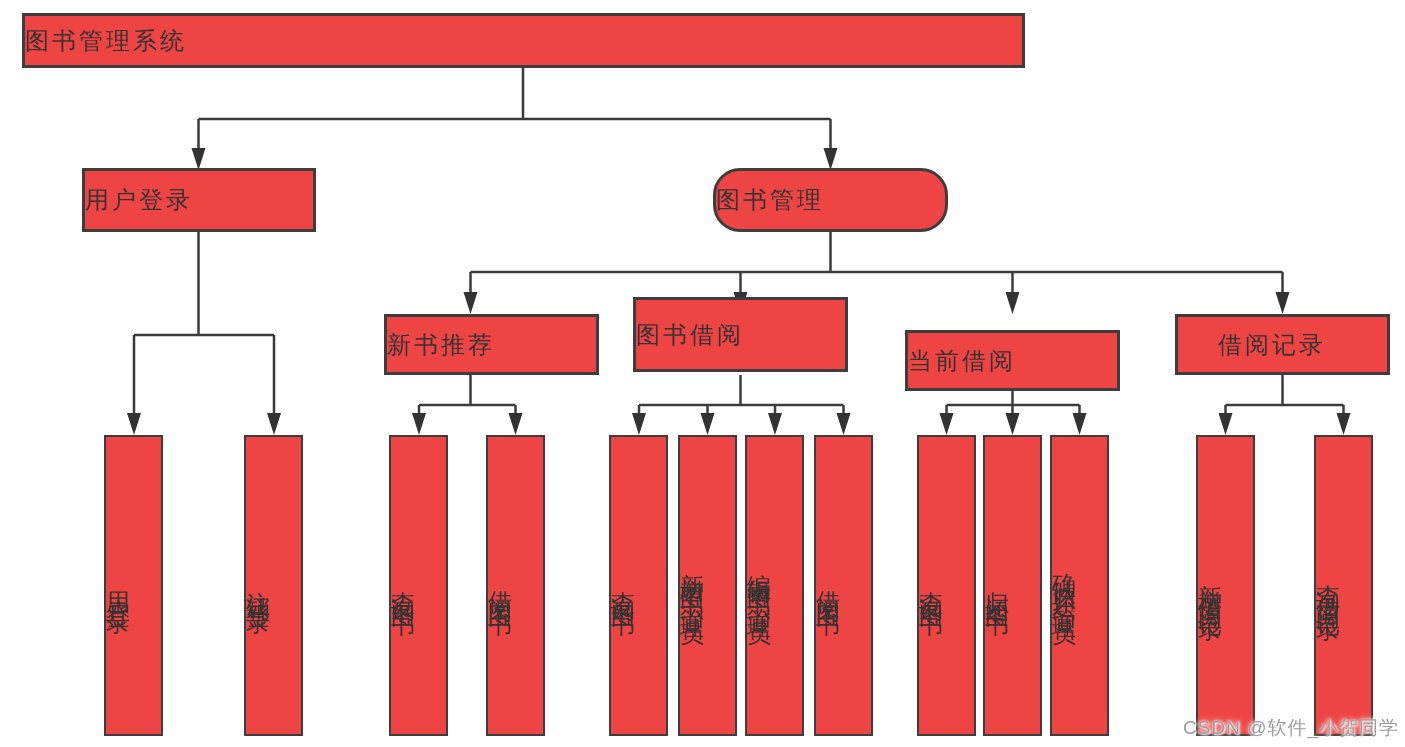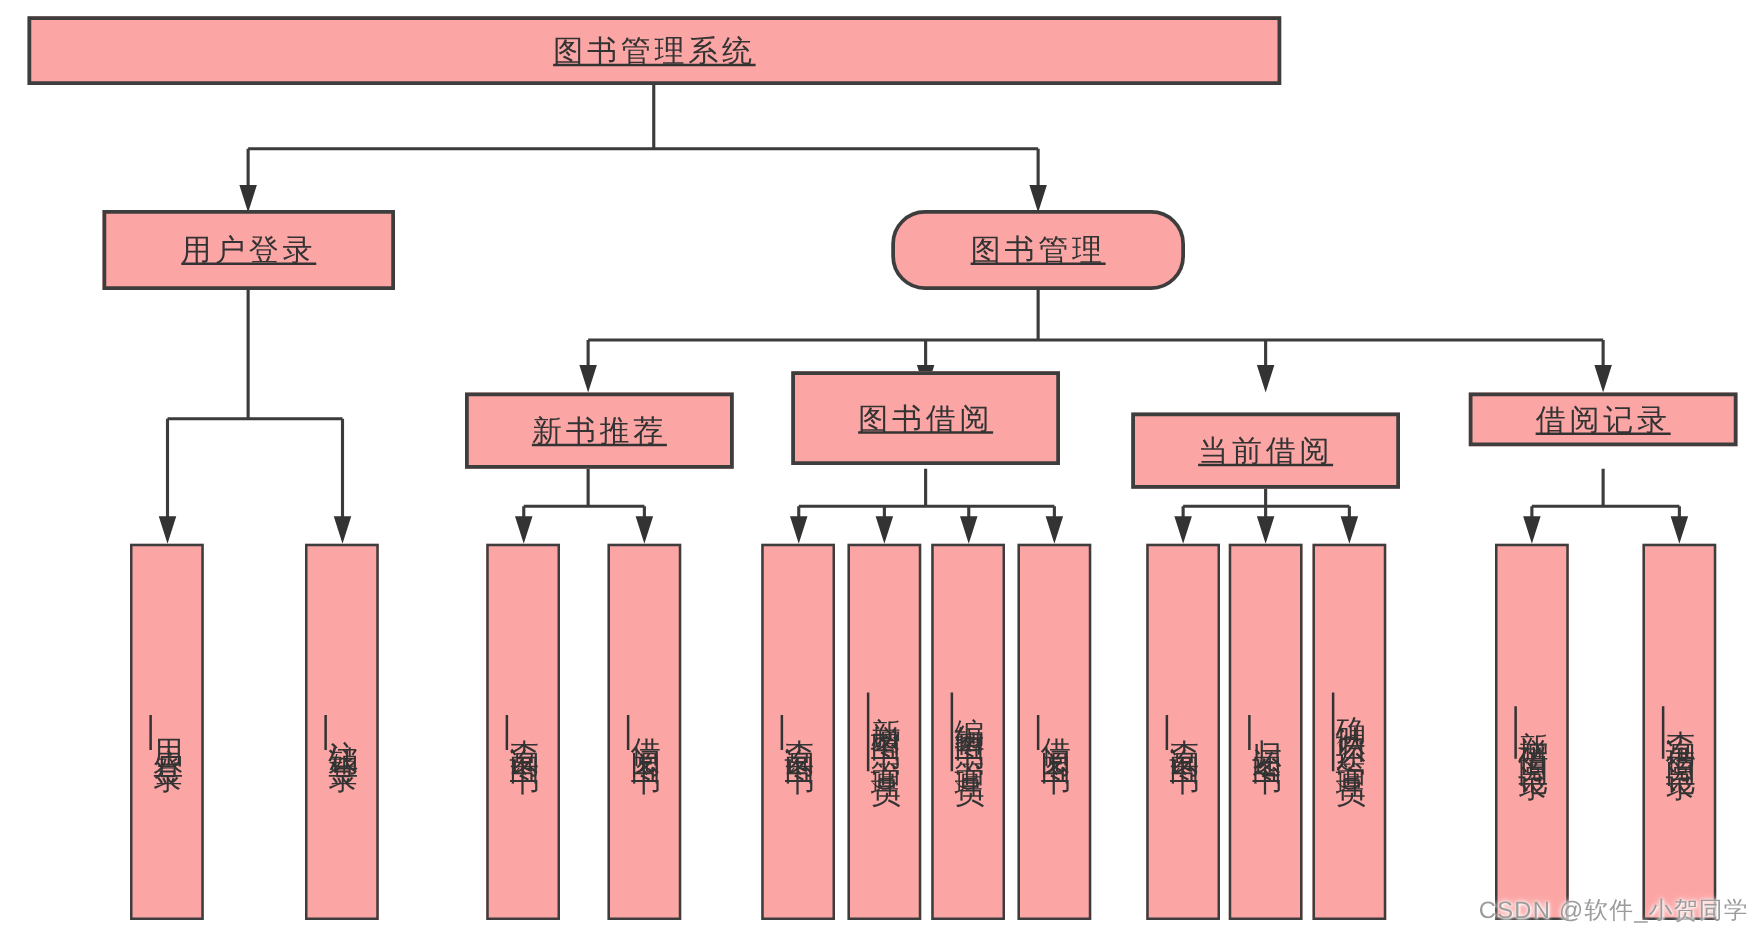--- a/index.html
+++ b/index.html
@@ -3,24 +3,24 @@
 <meta charset="utf-8">
 <style>
   html,body { margin:0; padding:0; background:#ffffff; }
   .canvas {
     position:relative; width:1405px; height:747px; background:#ffffff;
     font-family:"Liberation Sans","DejaVu Sans",sans-serif; color:#333333;
     overflow:hidden;
   }
   .wires { position:absolute; left:0; top:0; }
   .node {
-    position:absolute; box-sizing:border-box; background:#fca5a5;
+    position:absolute; box-sizing:border-box; background:#ef4444;
     border:3px solid #3d3d3d;
-    display:flex; align-items:center; justify-content:center;
-    font-size:24px; letter-spacing:3px; white-space:nowrap;text-decoration:underline;
+    display:flex; align-items:center; 
+    font-size:24px; letter-spacing:3px; white-space:nowrap;
   }
   .leaf { border-width:2.5px; }
   .leaf .vtxt {
     writing-mode:vertical-rl; -webkit-writing-mode:vertical-rl;
     text-orientation:mixed; letter-spacing:7px; font-size:24px; line-height:1;
   }
   .watermark {
     position:absolute; right:6px; bottom:6px;
     font-size:19px; letter-spacing:1px; color:#9c9c9c;
     text-shadow:0 0 3px #ffffff, 0 0 6px #ffffff, 1px 1px 2px #ffffff;
@@ -61,30 +61,30 @@
     <span>图书管理系统</span>
   </div>
 
   <div class="node" style="left:82px;top:168px;width:234px;height:64px;">
     <span>用户登录</span>
   </div>
   <div class="node" style="left:713px;top:168px;width:235px;height:64px;border-radius:27px;">
     <span>图书管理</span>
   </div>
 
-  <div class="node" style="left:372px;top:314px;width:215px;height:61px;">
+  <div class="node" style="left:384px;top:314px;width:215px;height:61px;">
     <span>新书推荐</span>
   </div>
   <div class="node" style="left:633px;top:297px;width:215px;height:75px;">
     <span>图书借阅</span>
   </div>
   <div class="node" style="left:905px;top:330px;width:215px;height:61px;">
     <span>当前借阅</span>
   </div>
-  <div class="node" style="left:1175px;top:314px;width:215px;height:43px;">
+  <div class="node" style="left:1175px;top:314px;width:215px;height:61px;padding-left:40px;">
     <span>借阅记录</span>
   </div>
 
   <div class="node leaf" style="left:104px;top:435px;width:59px;height:301px;">
     <span class="vtxt">用户登录</span>
   </div>
   <div class="node leaf" style="left:244px;top:435px;width:59px;height:301px;">
     <span class="vtxt">注销登录</span>
   </div>
 

